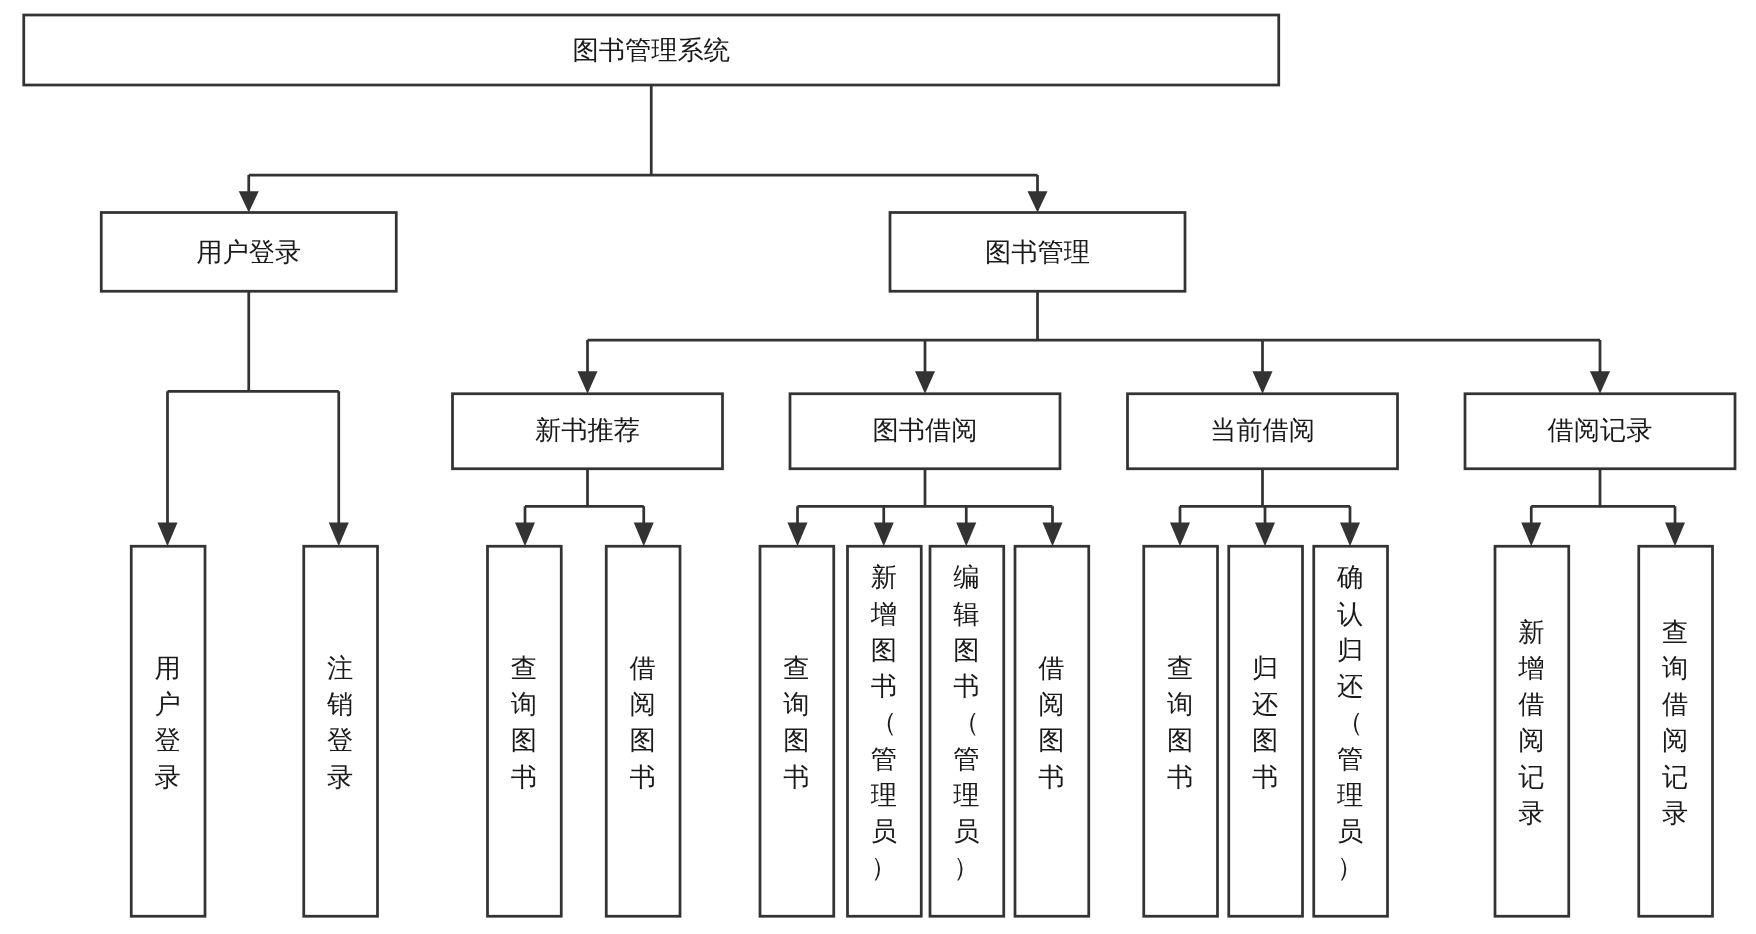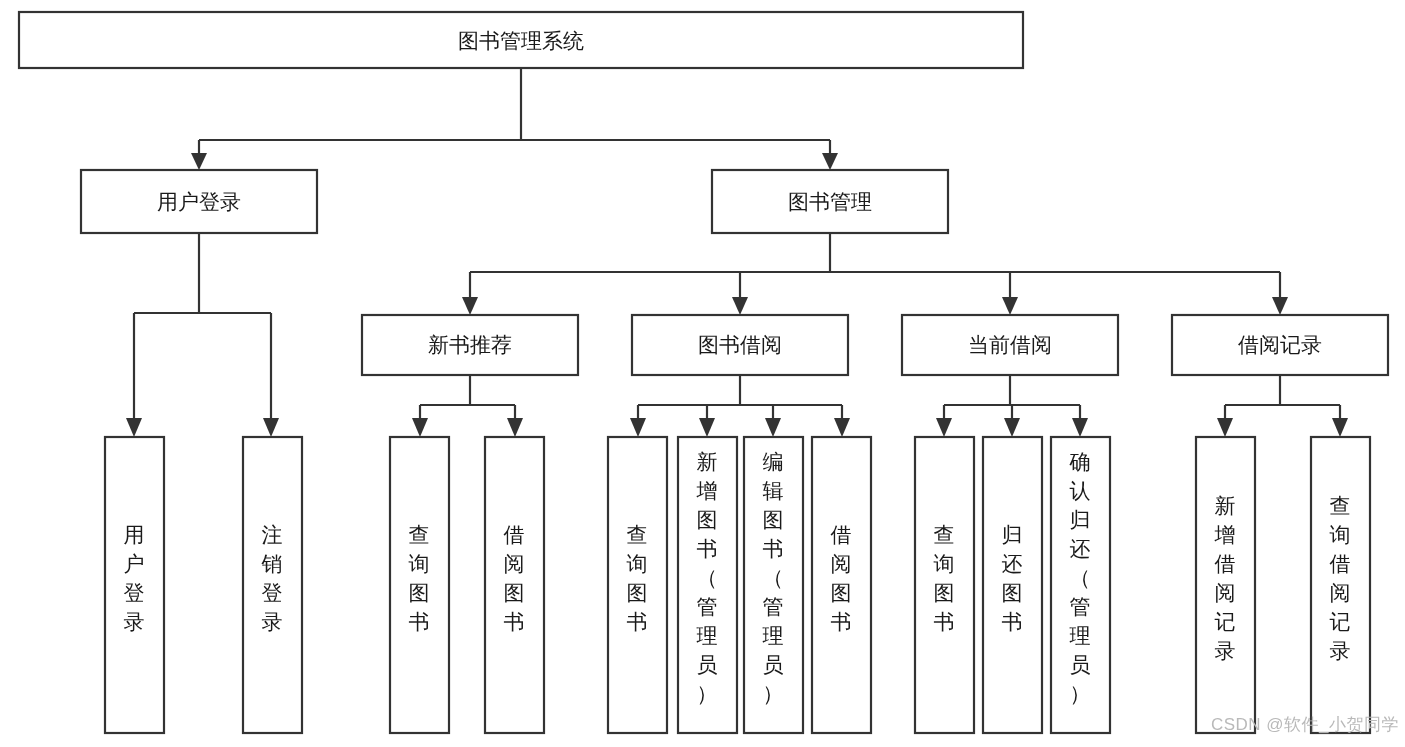--- a/index.html
+++ b/index.html
@@ -237,14 +237,13 @@
       <rect class="node-box" x="1196" y="437" width="59" height="296"></rect>
       <text class="node-label-v" x="1225" y="437"><tspan x="1225" y="512.5">新</tspan><tspan x="1225" y="541.5">增</tspan><tspan x="1225" y="570.5">借</tspan><tspan x="1225" y="599.5">阅</tspan><tspan x="1225" y="628.5">记</tspan><tspan x="1225" y="657.5">录</tspan></text>
     </g>
     <g>
       <rect class="node-box" x="1311" y="437" width="59" height="296"></rect>
       <text class="node-label-v" x="1340" y="437"><tspan x="1340" y="512.5">查</tspan><tspan x="1340" y="541.5">询</tspan><tspan x="1340" y="570.5">借</tspan><tspan x="1340" y="599.5">阅</tspan><tspan x="1340" y="628.5">记</tspan><tspan x="1340" y="657.5">录</tspan></text>
     </g>
 
   </svg>
 
-  <div class="watermark">CSDN @软件_小贺同学</div>
 </div>
 
 </body></html>

